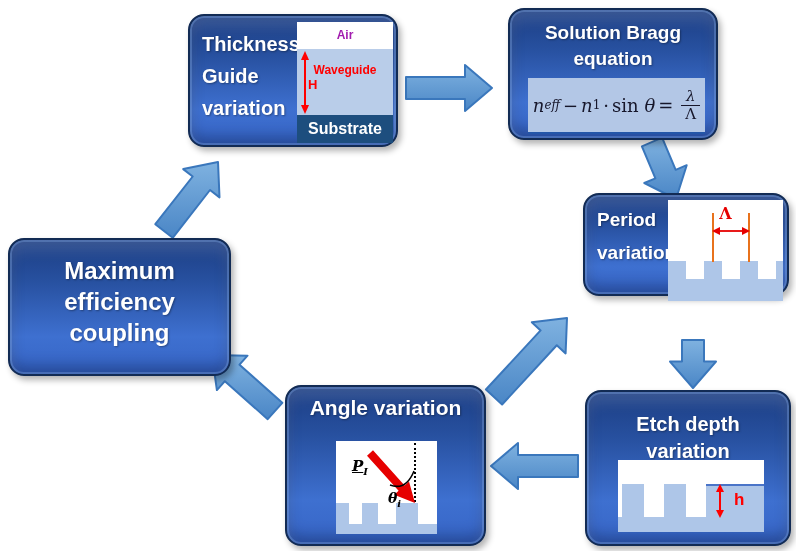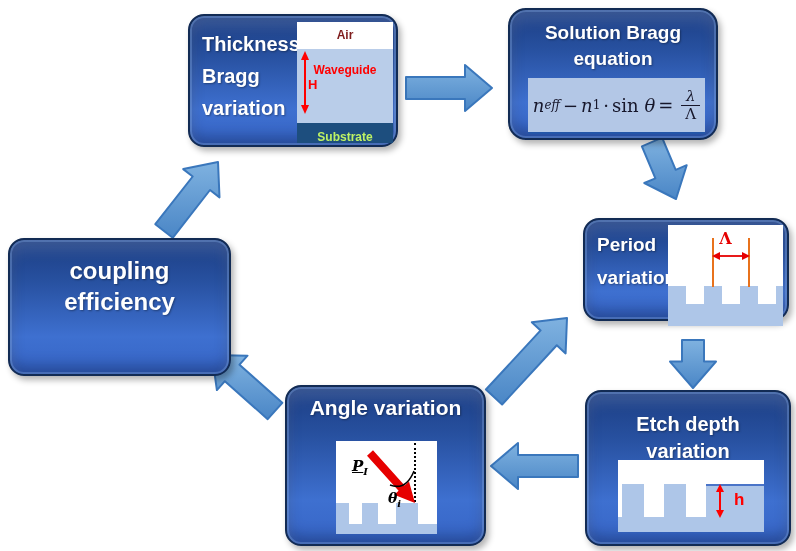--- a/index.html
+++ b/index.html
@@ -14,41 +14,41 @@
     background:linear-gradient(to bottom,#1c3e84 0%,#27509f 30%,#3e70d0 72%,#3765c6 100%);
     box-shadow:inset 0 0 0 2px rgba(130,170,230,.35),
                inset 0 10px 14px rgba(255,255,255,.14),
                inset 0 -8px 14px rgba(5,20,60,.35),
                3px 4px 6px rgba(0,0,0,.3);
     color:#fff;font-weight:bold;box-sizing:border-box;
   }
   .box .line{text-shadow:1px 1px 2px rgba(0,0,0,.35);}
   #box-thickness{left:188px;top:14px;width:210px;height:133px;}
   #box-thickness .lbl{position:absolute;left:12px;top:12px;font-size:20px;line-height:32px;}
-  #box-bragg{left:508px;top:8px;width:210px;height:132px;text-align:center;border-radius:18px;}
+  #box-bragg{left:508px;top:8px;width:210px;height:132px;text-align:center;}
   #box-bragg .lbl{padding-top:10px;font-size:19px;line-height:26px;}
-  #box-period{left:583px;top:218px;width:206px;height:103px;}
+  #box-period{left:583px;top:193px;width:206px;height:103px;}
   #box-period .lbl{position:absolute;left:12px;top:8px;font-size:19px;line-height:33px;}
   #box-etch{left:585px;top:390px;width:206px;height:156px;text-align:center;}
   #box-etch .lbl{padding-top:19px;font-size:20px;line-height:27px;}
   #box-angle{left:285px;top:385px;width:201px;height:161px;text-align:center;}
   #box-angle .lbl{padding-top:9px;font-size:21px;}
   #box-max{left:8px;top:238px;width:223px;height:138px;text-align:center;}
   #box-max .lbl{padding-top:15px;font-size:24px;line-height:31px;}
 
   
   .inset{position:absolute;background:#fff;box-sizing:border-box;overflow:hidden;}
   
   #ins-thick{left:107px;top:6px;width:96px;height:121px;font-weight:bold;}
-  #ins-thick .air{position:absolute;left:0;top:0;right:0;height:27px;background:#fff;color:#7f1d1d;
+  #ins-thick .air{position:absolute;left:0;top:0;right:0;height:27px;background:#fff;color:#a21caf;
     font-size:12px;text-align:center;line-height:27px;}
   #ins-thick .wg{position:absolute;left:0;top:27px;right:0;height:82px;background:#b9cde9;color:#f00;
     font-size:12px;text-align:center;padding-top:14px;box-sizing:border-box;}
-  #ins-thick .sub{position:absolute;left:0;bottom:0;right:0;height:20px;background:#1d4e7e;color:#bef264;
-    font-size:12px;text-align:center;line-height:28px;}
+  #ins-thick .sub{position:absolute;left:0;bottom:0;right:0;height:28px;background:#1d4e7e;color:#ffffff;
+    font-size:16px;text-align:center;line-height:28px;}
   #ins-thick .hlab{position:absolute;left:11px;top:55px;color:#f00;font-size:13px;}
   #ins-thick svg{position:absolute;left:1px;top:29px;}
   
   #eq-panel{position:absolute;left:18px;top:68px;width:177px;height:54px;background:#b3c7e6;
     border-bottom:2px solid #2456a8;color:#16162a;display:flex;align-items:center;justify-content:center;
     font-family:"DejaVu Serif",serif;font-size:18px;font-weight:normal;}
   #eq-panel i{font-style:italic;}
   #eq-panel sub{font-size:12px;}
   .frac{display:inline-flex;flex-direction:column;align-items:center;margin-left:5px;font-size:15px;line-height:17px;}
   .frac .den{border-top:1.5px solid #16162a;padding:0 4px;}
@@ -104,21 +104,21 @@
       <polygon points="682.0,340.0 682.0,361.6 670.0,361.6 693.0,388.0 716.0,361.6 704.0,361.6 704.0,340.0" class="flow-arrow"></polygon>
       <polygon points="578.0,455.0 518.0,455.0 518.0,443.0 491.0,466.0 518.0,489.0 518.0,477.0 578.0,477.0" class="flow-arrow"></polygon>
       <polygon points="502.1,404.5 556.8,345.3 565.6,353.4 567.0,318.0 531.8,322.2 540.6,330.4 485.9,389.5" class="flow-arrow"></polygon>
       <polygon points="282.3,402.8 239.5,364.7 247.5,355.7 212.0,355.0 216.9,390.1 224.9,381.2 267.7,419.2" class="flow-arrow"></polygon>
       <polygon points="172.7,237.8 210.0,190.0 219.5,197.4 218.0,162.0 183.2,169.1 192.7,176.5 155.3,224.2" class="flow-arrow"></polygon>
     </svg>
 
   <div class="box" id="box-thickness">
     <div class="lbl">
       <div class="line">Thickness</div>
-      <div class="line">Bragg</div>
+      <div class="line">Guide</div>
       <div class="line">variation</div>
     </div>
     <div class="inset" id="ins-thick">
       <div class="air">Air</div>
       <div class="wg">Waveguide</div>
       <div class="sub">Substrate</div>
       <svg width="14" height="63">
         <line x1="7" y1="7" x2="7" y2="56" stroke="#f00" stroke-width="2"></line>
         <polygon points="7,0 3,9 11,9" fill="#f00"></polygon>
         <polygon points="7,63 3,54 11,54" fill="#f00"></polygon>
@@ -199,18 +199,19 @@
         <polygon points="31,14.7 62.6,49.8 58.2,53.8 79,62 73,40.4 68.6,44.4 37,9.3" fill="#e60000"></polygon>
         <path d="M 54 44 Q 70 50 78 30" fill="none" stroke="#000" stroke-width="1.5"></path>
       </svg>
       <div class="mathlab plab"><span>P</span><sub>I</sub></div>
       <div class="mathlab tlab"><span>θ</span><sub>i</sub></div>
     </div>
   </div>
 
   <div class="box" id="box-max">
     <div class="lbl">
+      <div class="line">Maximum</div>
+      <div class="line">efficiency</div>
       <div class="line">coupling</div>
-      <div class="line">efficiency</div>
     </div>
   </div>
 
 </div>
 
 </body></html>

